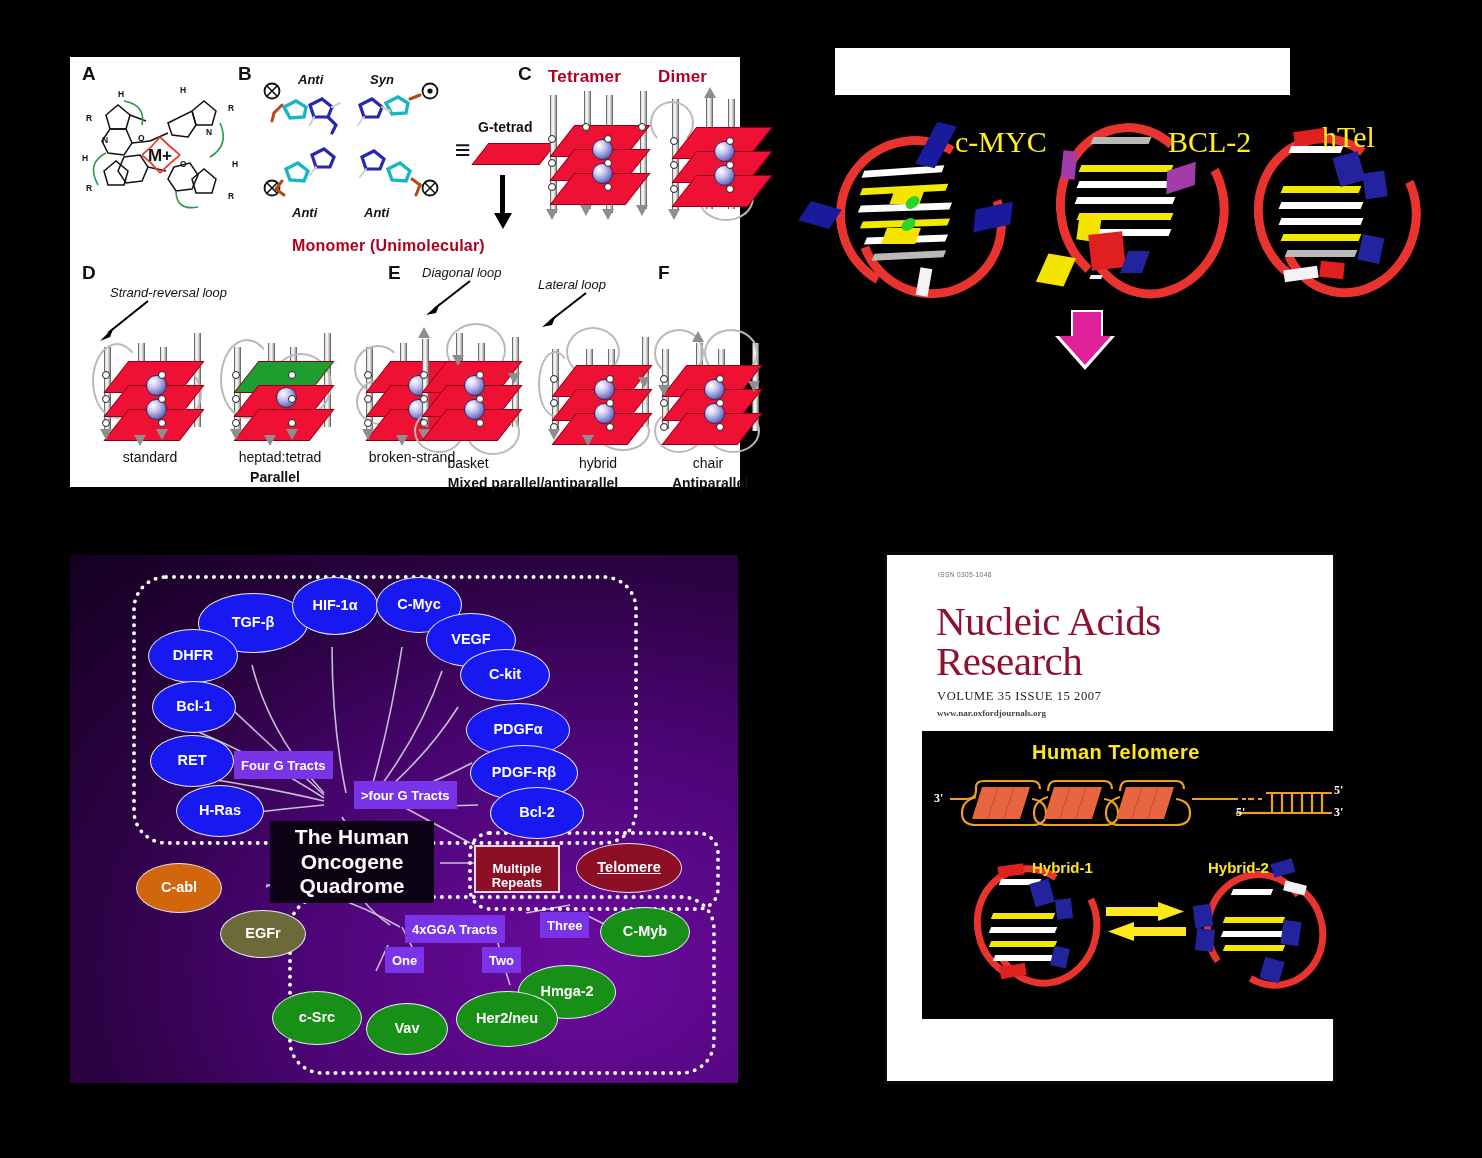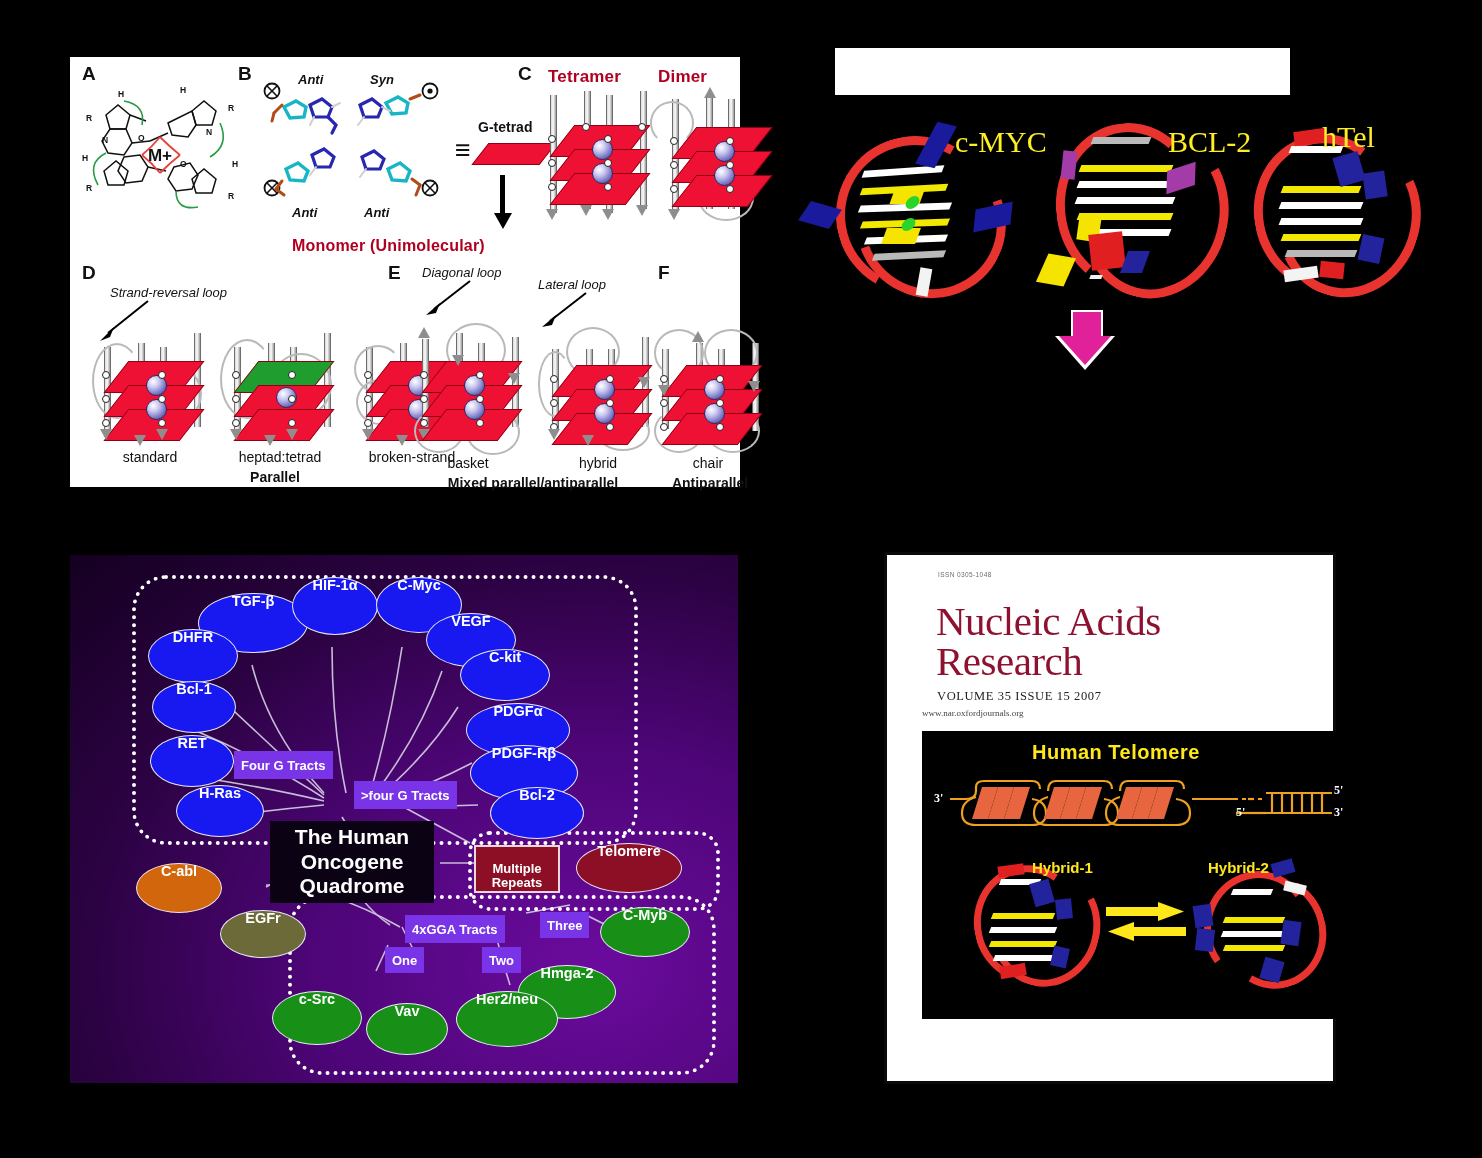--- a/index.html
+++ b/index.html
@@ -47,25 +47,25 @@
   .bl-yellow{background:#f4e400;} .bl-purple{background:#a33ca8;}
   .bl-red{background:#e02020;} .bl-white{background:#f3f3f3;}
   .bl-green{background:#2ad42a;border-radius:50%;}
   .magentaArrowShaft{position:absolute;background:#e0219a;border:2px solid #ffffff;}
 
   
   #panel-onco{left:70px;top:555px;width:668px;height:528px;
       background:radial-gradient(ellipse at 78% 78%,#6b0b9e 0%,#4d0577 38%,#2c0243 68%,#140020 100%);}
   .dashbox{position:absolute;border:4px dotted #ffffff;border-radius:34px;}
   .ell{position:absolute;border-radius:50%;border:1.6px solid #e8e8f5;
-       display:flex;justify-content:center;color:#fff;
+       display:flex;align-items:center;justify-content:center;color:#fff;
        font-weight:bold;font-size:14.5px;text-align:center;line-height:1.05;}
   .ell-blue{background:#1818f0;}
   .ell-green{background:#189018;}
-  .ell-dred{background:#8c0f26;}
+  .ell-dred{background:#8c0f26;text-decoration:underline;}
   .ell-orange{background:#d2660c;}
   .ell-olive{background:#6d6a3a;}
   .tagbox{position:absolute;background:#7a34e8;color:#fff;font-weight:bold;
           font-size:13px;display:flex;align-items:center;justify-content:center;
           padding:2px 7px;white-space:nowrap;}
   .redbox{position:absolute;background:#8c0f26;border:2px solid #e9d7da;color:#fff;
           font-weight:bold;font-size:13px;display:flex;align-items:center;
           justify-content:center;text-align:center;line-height:1.12;}
   #centerbox{position:absolute;background:#0b0213;color:#fff;font-weight:bold;
              font-size:21px;display:flex;align-items:center;justify-content:center;
@@ -670,21 +670,21 @@
 </div>
 
 <div class="abs" id="panel-cover">
   <div id="cover-inner">
 
     <span class="cov-issn" style="left:16px;top:8px;">ISSN 0305-1048</span>
 
     <span class="cov-title" style="left:14px;top:38px;">Nucleic Acids</span>
     <span class="cov-title" style="left:14px;top:78px;">Research</span>
     <span class="cov-vol" style="left:15px;top:126px;">VOLUME 35   ISSUE 15   2007</span>
-    <span class="cov-url" style="left:0;top:145px;">www.nar.oxfordjournals.org</span>
+    <span class="cov-url" style="left:15px;top:145px;font-weight:bold;">www.nar.oxfordjournals.org</span>
 
     <div id="cov-black" style="left:0px;top:168px;right:0px;width:436px;height:288px;">
 
       <span class="cov-yellow" style="left:110px;top:10px;font-size:20px;letter-spacing:.5px;">Human Telomere</span>
 
       <div class="abs" style="left:14px;top:48px;width:408px;height:56px;">
         <svg width="408" height="56" viewBox="0 0 408 56">
           <g stroke="#f0a020" stroke-width="2.2" fill="none">
             <path d="M14,20 L30,20 Q40,20 40,12 L40,8 Q40,2 48,2 L96,2 Q104,2 104,10"></path>
             <path d="M40,18 Q26,22 26,34 Q26,46 40,46 L96,46 Q110,46 110,34 Q110,22 96,20"></path>

